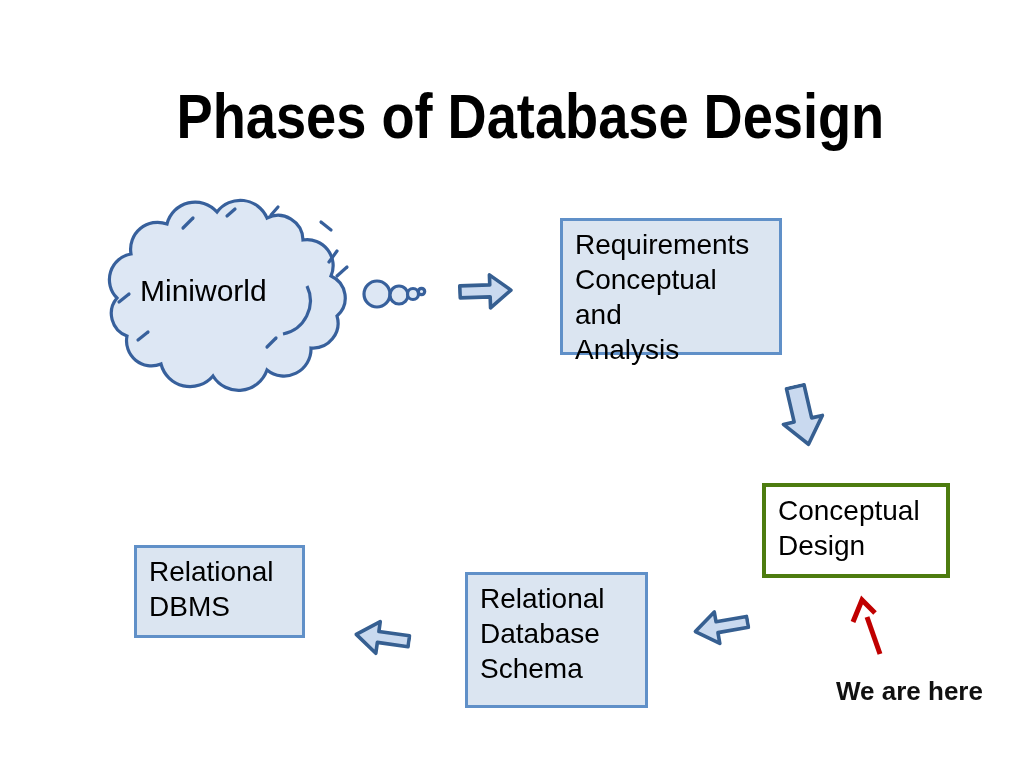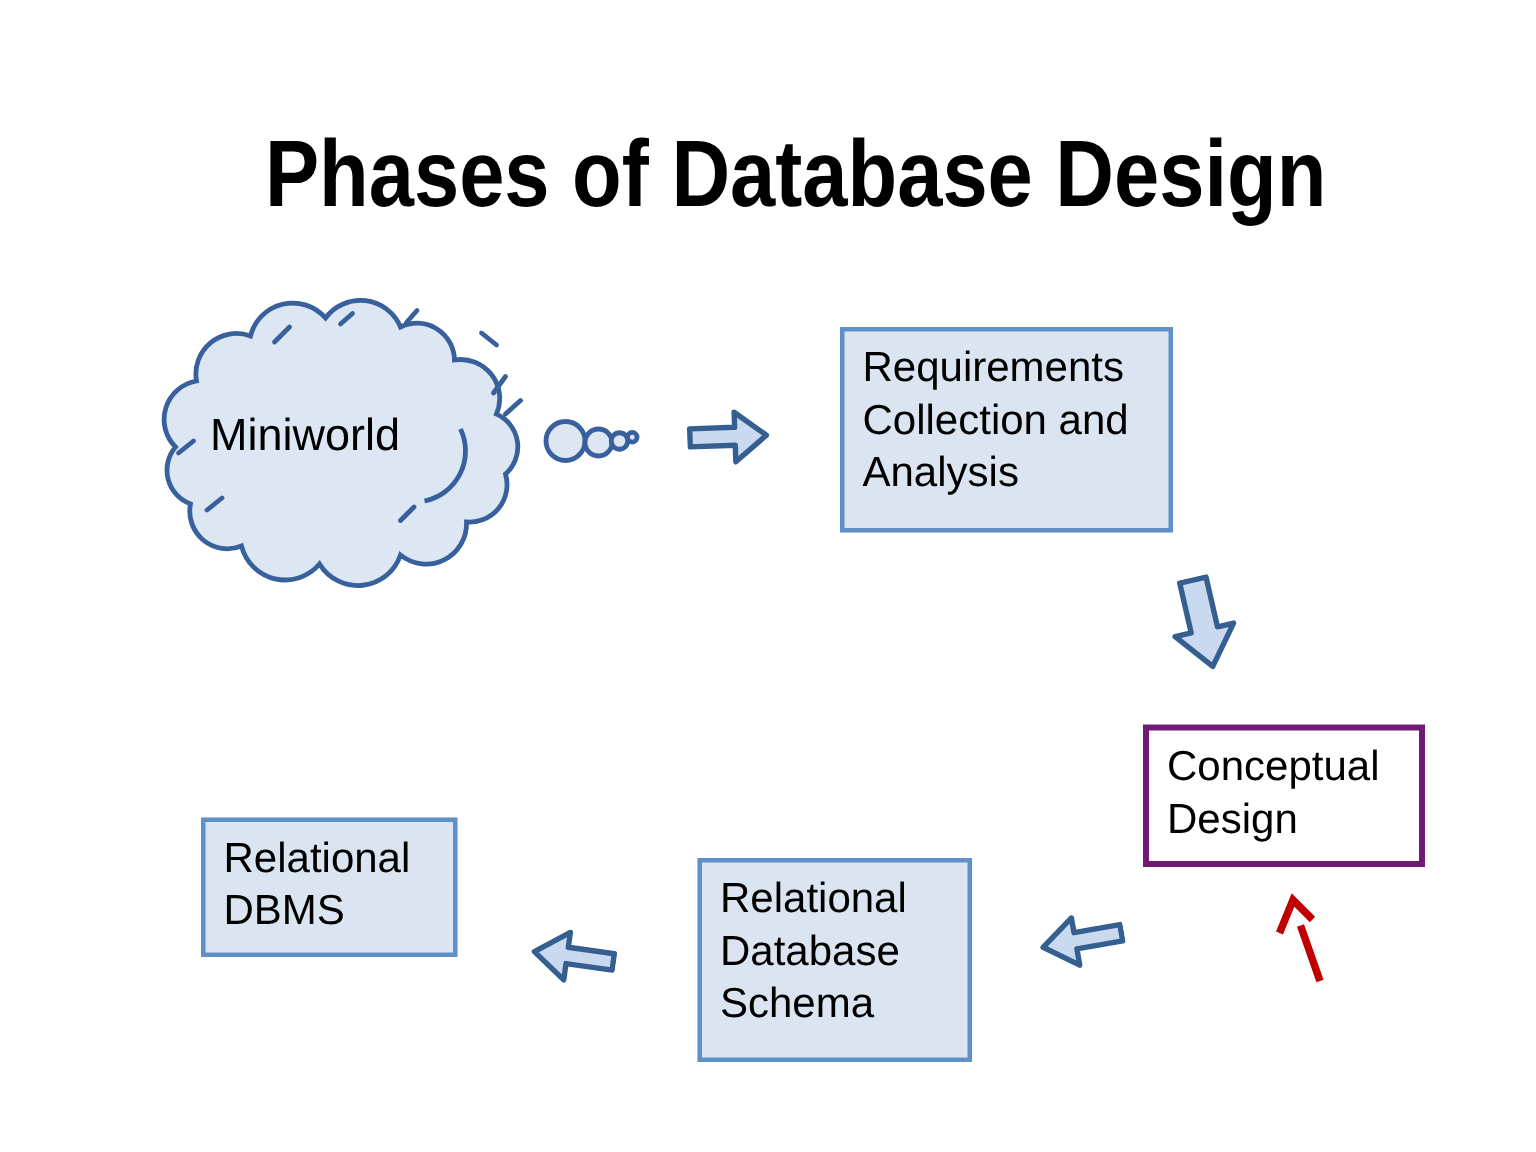--- a/index.html
+++ b/index.html
@@ -10,21 +10,21 @@
   .slide-title{
     position:absolute;top:62px;left:0;width:1024px;text-align:center;
     font-size:63px;font-weight:600;color:#000;margin:18px;letter-spacing:0px;
   }
   .slide-title .squeeze{display:inline-block;transform:scaleX(0.86);transform-origin:center;}
   .box{
     position:absolute;background:#dbe5f1;border:3px solid #6090c8;box-sizing:border-box;
     color:#000;font-size:28px;line-height:35px;padding:6px 10px 4px 12px;
     white-space:pre-line;
   }
-  .box.highlight{background:#ffffff;border:4px solid #701a75;}
+  .box.highlight{background:#ffffff;border:4px solid #4d7c0f;}
   .shape{position:absolute;}
   .cloud-label{
     position:absolute;left:140px;top:274px;width:160px;
     font-size:30px;color:#000;
   }
   .annotation-label{
     position:absolute;left:836px;top:676px;font-size:26px;font-weight:bold;color:#111;
   }
 </style>
 </head>
@@ -70,21 +70,21 @@
     </g>
   </svg>
 
   <div class="cloud-label">Miniworld</div>
 
   <svg class="shape" style="left:458px;top:272px;transform:rotate(-2deg)" width="56" height="40" viewBox="0 0 56 40">
     <polygon points="2,13 32,13 32,3 53,19 32,36 32,25 2,25" fill="#c9d9ef" stroke="#365f91" stroke-width="3.6" stroke-linejoin="round"></polygon>
   </svg>
 
   <div class="box" style="left:560px;top:218px;width:222px;height:137px">Requirements
-Collection and
+Conceptual and
 Analysis</div>
 
   <svg class="shape" style="left:779px;top:384px;transform:rotate(-13deg)" width="46" height="64" viewBox="0 0 46 64">
     <polygon points="14,2 32,2 32,36 43,36 23,61 3,36 14,36" fill="#c9d9ef" stroke="#365f91" stroke-width="3.6" stroke-linejoin="round"></polygon>
   </svg>
 
   <div class="box highlight" style="left:762px;top:483px;width:188px;height:95px">Conceptual
 Design</div>
 
   <svg class="shape" style="left:692px;top:608px;transform:rotate(-10deg)" width="58" height="38" viewBox="0 0 58 38">
@@ -102,14 +102,15 @@
   <div class="box" style="left:134px;top:545px;width:171px;height:93px">Relational
 DBMS</div>
 
   <svg class="shape" style="left:840px;top:590px" width="50" height="75" viewBox="0 0 50 75">
     <g stroke="#c00000" stroke-width="5" fill="none">
       <path d="M 40 64 L 27 27"></path>
       <path d="M 13 32 L 22 10 L 35 23"></path>
     </g>
   </svg>
 
+  <div class="annotation-label">We are here</div>
 
 </div>
 
 </body></html>

